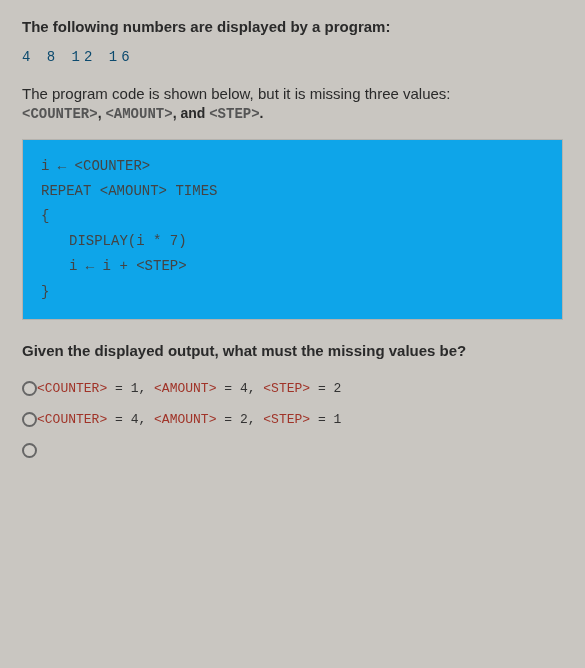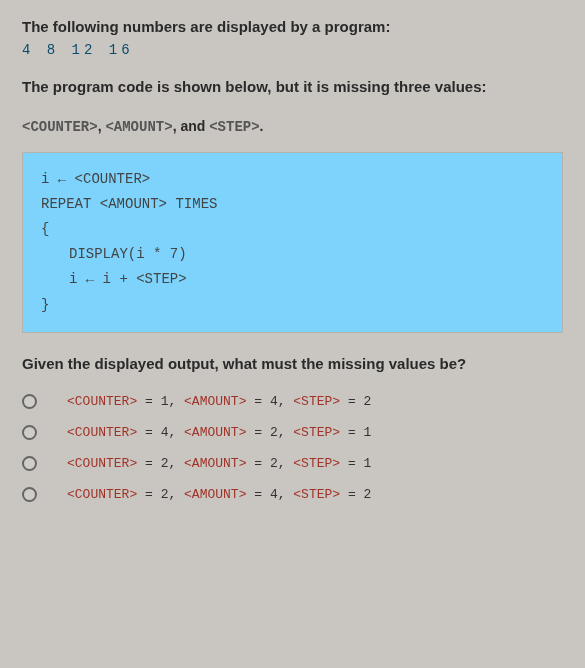--- a/index.html
+++ b/index.html
@@ -8,61 +8,61 @@
     height: 668px;
     background: #c9c6c1;
     font-family: Arial, Helvetica, sans-serif;
     color: #2a2a2a;
     padding: 18px 22px;
     overflow: hidden;
   }
   .intro-text {
     font-size: 15px;
     font-weight: 600;
-    margin-bottom: 7px;
+    margin-bottom: 14px;
   }
   .output-line {
     font-family: "Courier New", monospace;
     font-size: 14px;
     color: #0c4a6e;
     letter-spacing: 4px;
     margin-bottom: 18px;
   }
   .context-text {
     font-size: 15px;
-    font-weight: 700;
+    font-weight: 400;
     line-height: 1.4;
-    margin-bottom: 20px;
+    margin-bottom: 0;
   }
   .context-mono {
     font-size: 14px;
     line-height: 1.4;
     margin-bottom: 14px;
     font-weight: bold;
   }
   .context-mono .m { font-family: "Courier New", monospace; color: #555; }
   .codebox {
-    background: #7dd3fc;
+    background: #0ea5e9;
     border: 1px solid #b5b2ad;
     padding: 14px 18px;
     font-family: "Courier New", monospace;
     font-size: 14px;
     color: #444;
     line-height: 1.8;
     margin-bottom: 22px;
   }
   .codebox .indent1 { padding-left: 0; }
   .codebox .indent2 { padding-left: 28px; }
   .question-text {
     font-size: 15px;
     font-weight: 700;
     margin-bottom: 22px;
   }
   .options { display: flex; flex-direction: column; gap: 16px; }
-  .option-row { display: flex; align-items: center; gap: 30px; }
+  .option-row { display: flex; align-items: center; gap: 0; }
   .radio {
     width: 15px; height: 15px;
     border: 2px solid #666;
     border-radius: 50%;
     flex-shrink: 0;
     background: #d0cdc8;
   }
   .opt-text {
     font-family: "Courier New", monospace;
     font-size: 13px;
@@ -104,26 +104,17 @@
 
   <div class="option-row">
     <div class="radio"></div>
     <div class="opt-text">
       <span class="tag">&lt;COUNTER&gt;</span><span> = </span><span>4</span><span>, </span><span class="tag">&lt;AMOUNT&gt;</span><span> = </span><span>2</span><span>, </span><span class="tag">&lt;STEP&gt;</span><span> = </span><span>1</span>
     </div>
   </div>
 
   <div class="option-row">
     <div class="radio"></div>
-    <div class="opt-text">
-      <span class="tag">&lt;COUNTER&gt;</span><span> = </span><span>2</span><span>, </span><span class="tag">&lt;AMOUNT&gt;</span><span> = </span><span>2</span><span>, </span><span class="tag">&lt;STEP&gt;</span><span> = </span><span>1</span>
-    </div>
   </div>
 
-  <div class="option-row">
-    <div class="radio"></div>
-    <div class="opt-text">
-      <span class="tag">&lt;COUNTER&gt;</span><span> = </span><span>2</span><span>, </span><span class="tag">&lt;AMOUNT&gt;</span><span> = </span><span>4</span><span>, </span><span class="tag">&lt;STEP&gt;</span><span> = </span><span>2</span>
-    </div>
-  </div>
 
 
 </div>
 
 </body></html>

